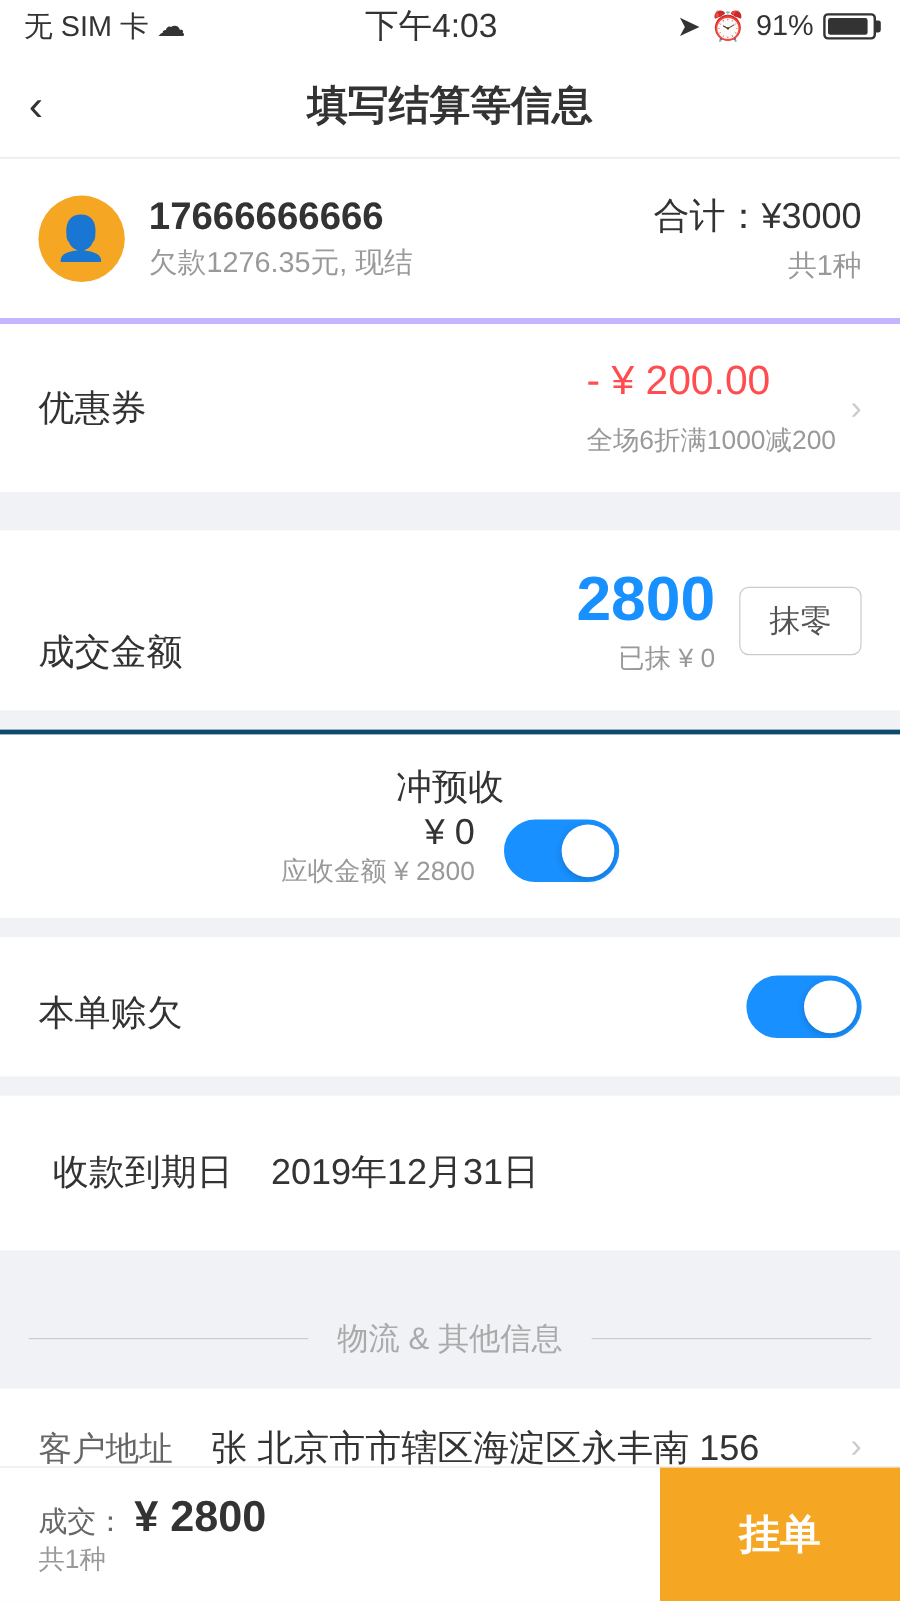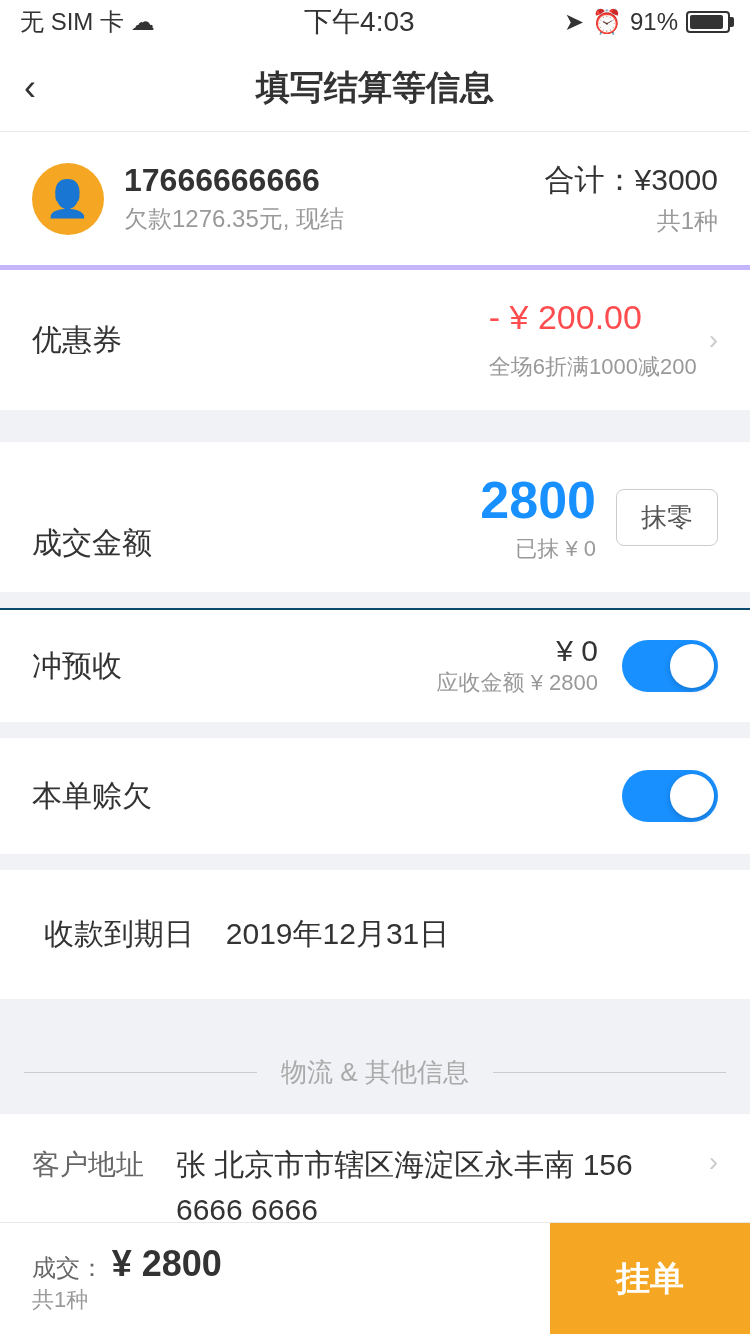--- a/index.html
+++ b/index.html
@@ -206,21 +206,22 @@
       white-space: nowrap;
     }
 
     
     .prepay-row {
       display: flex;
       align-items: center;
       justify-content: space-between;
       padding: 24px 32px;
       background: #fff;
-      border-top: 2px solid #0c4a6e;
+      border-top: 4px solid #0c4a6e;
+      flex-direction: column;
     }
     .prepay-label {
       font-size: 30px;
       color: #333;
     }
     .prepay-right {
       display: flex;
       align-items: center;
       gap: 24px;
     }
@@ -259,21 +260,21 @@
     }
 
     
     .debit-section {
       background: #fff;
       margin-bottom: 16px;
       padding: 0 32px;
     }
     .debit-row {
       display: flex;
-      align-items: center;
+      align-items: flex-end;
       justify-content: space-between;
       padding: 32px 0;
     }
     .debit-label {
       font-size: 30px;
       color: #333;
     }
 
     
     .duedate-section {

